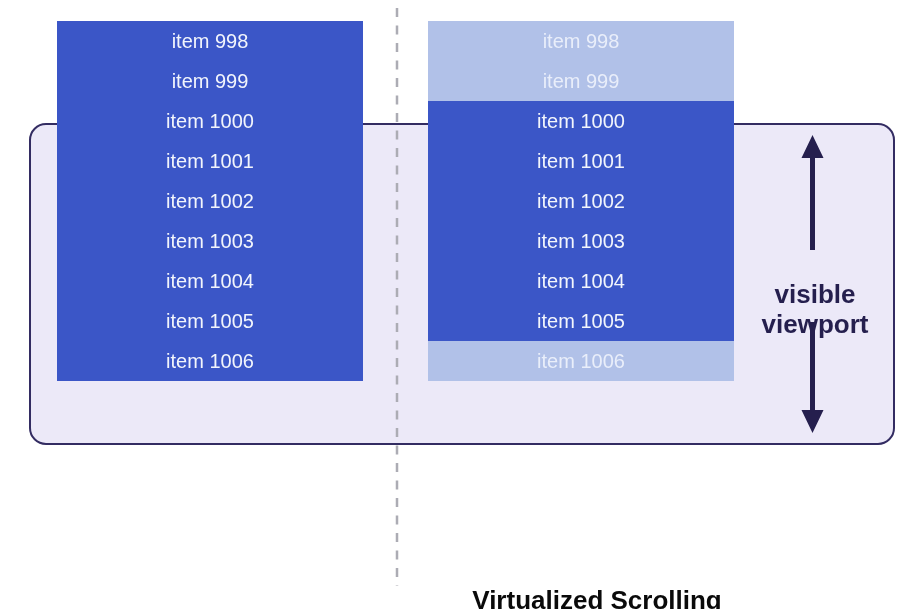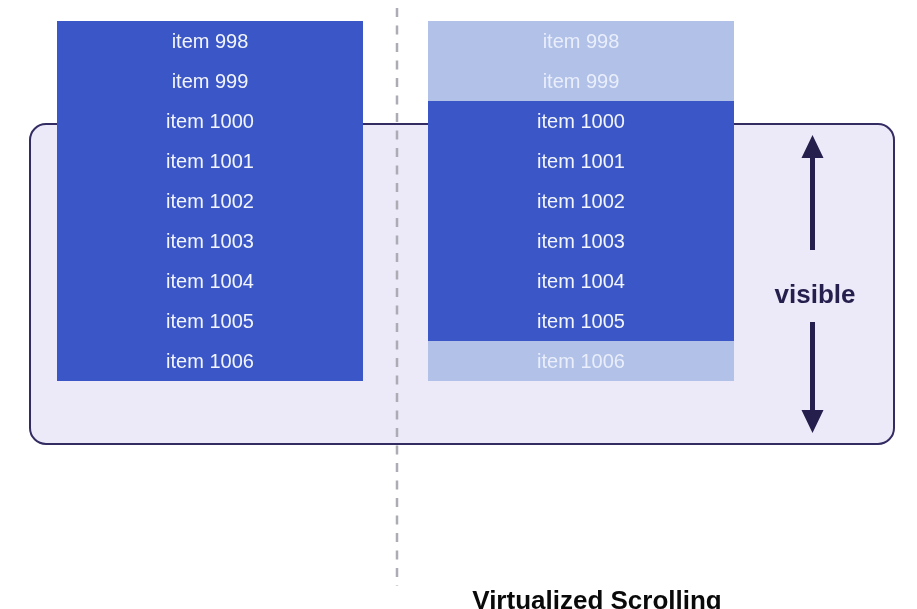--- a/index.html
+++ b/index.html
@@ -131,17 +131,18 @@
       <div class="bar faded">item 1006</div>
     </div>
 
   <svg class="extent-arrow" viewBox="0 0 41 310" xmlns="http://www.w3.org/2000/svg">
     <path fill="#251F4E" d="M20.5,5 L9.5,28 L18,28 L18,120 L23,120 L23,28 L31.5,28 Z"></path>
     <path fill="#251F4E" d="M20.5,303 L31.5,280 L23,280 L23,192 L18,192 L18,280 L9.5,280 Z"></path>
   </svg>
 
   <div class="viewport-label">
     <span>visible</span>
+    <span>viewport</span>
   </div>
 
   <div class="column-label right">Virtualized Scrolling</div>
 
 </div>
 
 </body></html>

